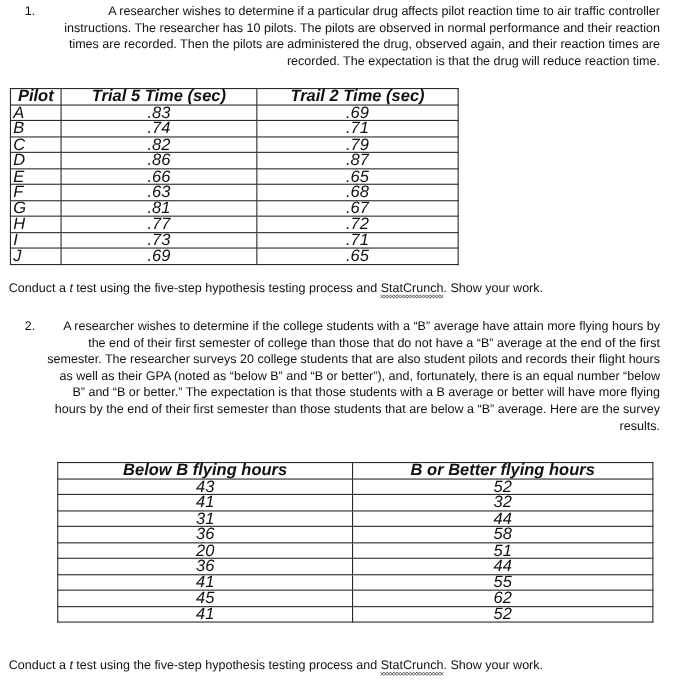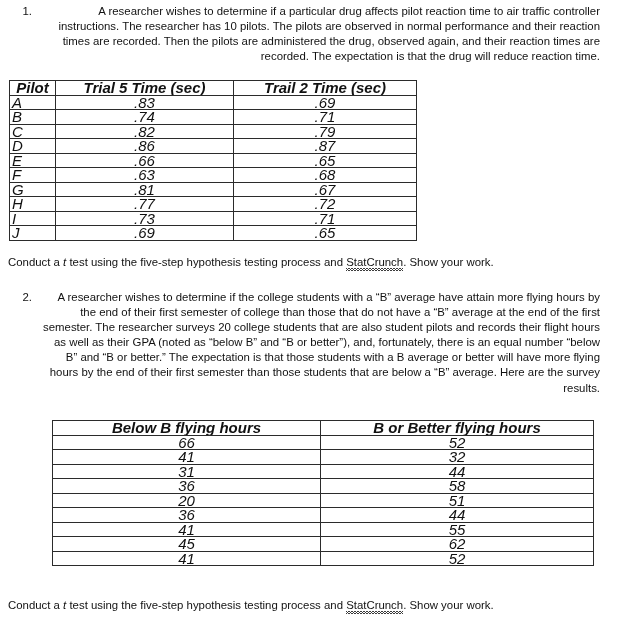--- a/index.html
+++ b/index.html
@@ -201,21 +201,21 @@
       <col class="c-better">
   </colgroup>
   <thead>
     <tr>
       <th class="cell-center">Below B flying hours</th>
       <th class="cell-center">B or Better flying hours</th>
     </tr>
   </thead>
   <tbody>
     <tr>
-      <td class="cell-center">66</td>
+      <td class="cell-center">43</td>
       <td class="cell-center">52</td>
     </tr>
     <tr>
       <td class="cell-center">41</td>
       <td class="cell-center">32</td>
     </tr>
     <tr>
       <td class="cell-center">31</td>
       <td class="cell-center">44</td>
     </tr>

